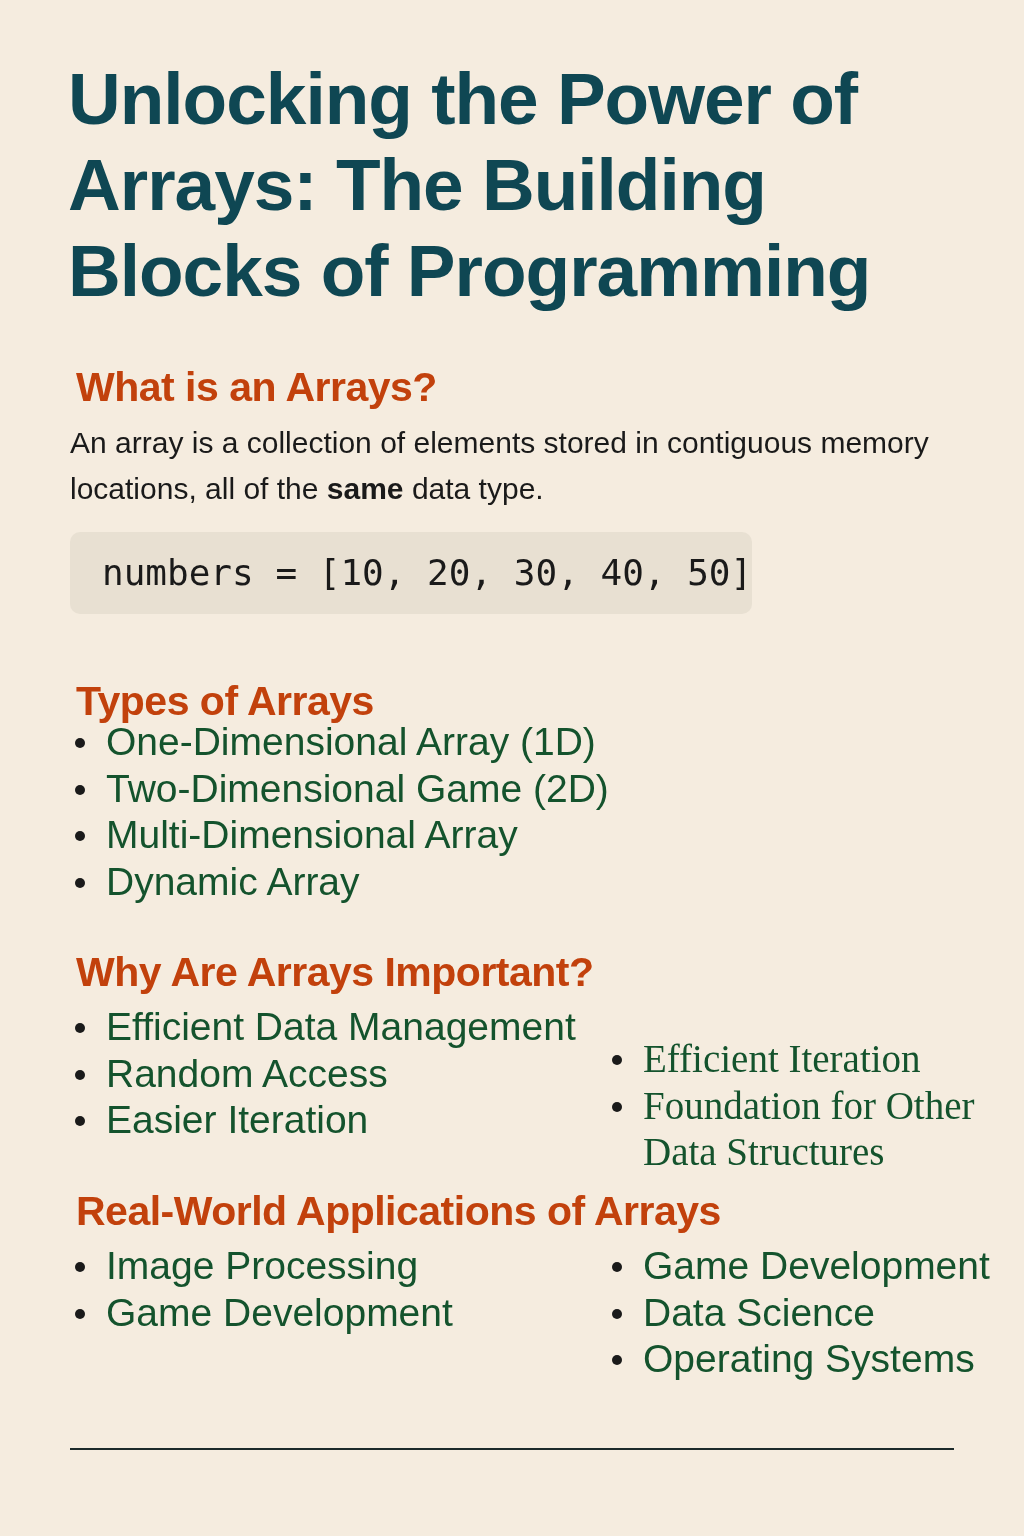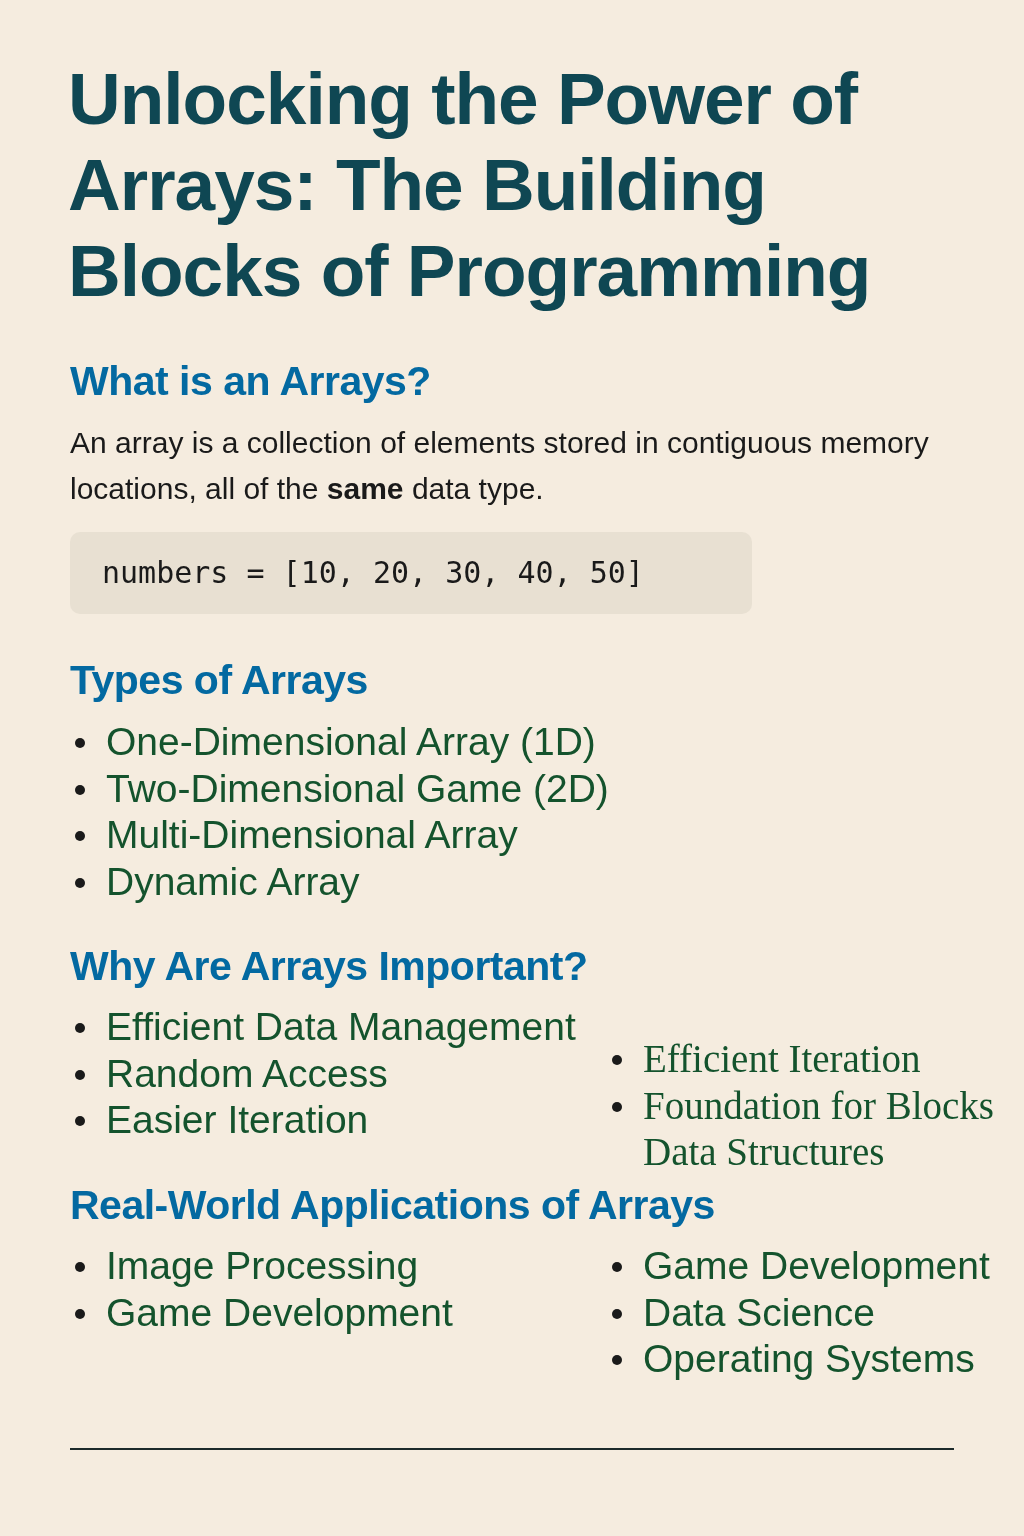--- a/index.html
+++ b/index.html
@@ -29,26 +29,26 @@
       font-family: "Liberation Sans", sans-serif;
       font-weight: bold;
       font-size: 73px;
       line-height: 86px;
       color: #0f4753;
       letter-spacing: -1px;
     }
     .h2 {
       position: absolute;
       left: 70px;
-      margin: 0;
+      margin: 6px;
       font-family: "Liberation Sans", sans-serif;
       font-weight: bold;
       font-size: 41px;
       line-height: 50px;
-      color: #0369a1;
+      color: #c2410c;
       letter-spacing: -0.5px;
     }
     .para {
       position: absolute;
       left: 70px;
       top: 420px;
       width: 900px;
       margin: 0;
       font-size: 30px;
       line-height: 46px;
@@ -59,21 +59,21 @@
       position: absolute;
       left: 70px;
       top: 532px;
       width: 682px;
       height: 82px;
       background: #e8e0d2;
       border-radius: 10px;
       box-sizing: border-box;
       padding-left: 32px;
       font-family: "DejaVu Sans Mono", monospace;
-      font-size: 30px;
+      font-size: 36px;
       line-height: 82px;
       color: #1a1a1a;
       white-space: pre;
     }
     ul.list {
       position: absolute;
       margin: 0;
       padding: 0;
       list-style: none;
     }
@@ -111,37 +111,37 @@
   <h1 class="title">
     <span>Unlocking the Power of</span><br>
     <span>Arrays: The Building</span><br>
     <span>Blocks of Programming</span>
   </h1>
 
   <h2 class="h2" style="top:356px;">What is an Arrays?</h2>
   <p class="para"><span>An array is a collection of elements stored in contiguous memory locations, all of the </span><b>same</b><span> data type.</span></p>
   <div class="code">numbers = [10, 20, 30, 40, 50]</div>
 
-  <h2 class="h2" style="top:655px;">Types of Arrays</h2>
+  <h2 class="h2" style="top:670px;">Types of Arrays</h2>
   <ul class="list" style="left:70px; top:719px;">
     <li><span class="bullet"></span><span>One-Dimensional Array (1D)</span></li>
     <li><span class="bullet"></span><span>Two-Dimensional Game (2D)</span></li>
     <li><span class="bullet"></span><span>Multi-Dimensional Array</span></li>
     <li><span class="bullet"></span><span>Dynamic Array</span></li>
   </ul>
 
   <h2 class="h2" style="top:941px;text-align:center;">Why Are Arrays Important?</h2>
   <ul class="list" style="left:70px; top:1004px;">
     <li><span class="bullet"></span><span>Efficient Data Management</span></li>
     <li><span class="bullet"></span><span>Random Access</span></li>
     <li><span class="bullet"></span><span>Easier Iteration</span></li>
   </ul>
   <ul class="list" style="left:607px; top:1036px;font-family:Liberation Serif, serif;">
     <li><span class="bullet"></span><span>Efficient Iteration</span></li>
-    <li><span class="bullet"></span><span>Foundation for Blocks</span></li>
+    <li><span class="bullet"></span><span>Foundation for Other</span></li>
     <li><span>Data Structures</span></li>
   </ul>
 
   <h2 class="h2" style="top:1180px;">Real-World Applications of Arrays</h2>
   <ul class="list" style="left:70px; top:1243px;">
     <li><span class="bullet"></span><span>Image Processing</span></li>
     <li><span class="bullet"></span><span>Game Development</span></li>
   </ul>
   <ul class="list" style="left:607px; top:1243px;">
     <li><span class="bullet"></span><span>Game Development</span></li>

